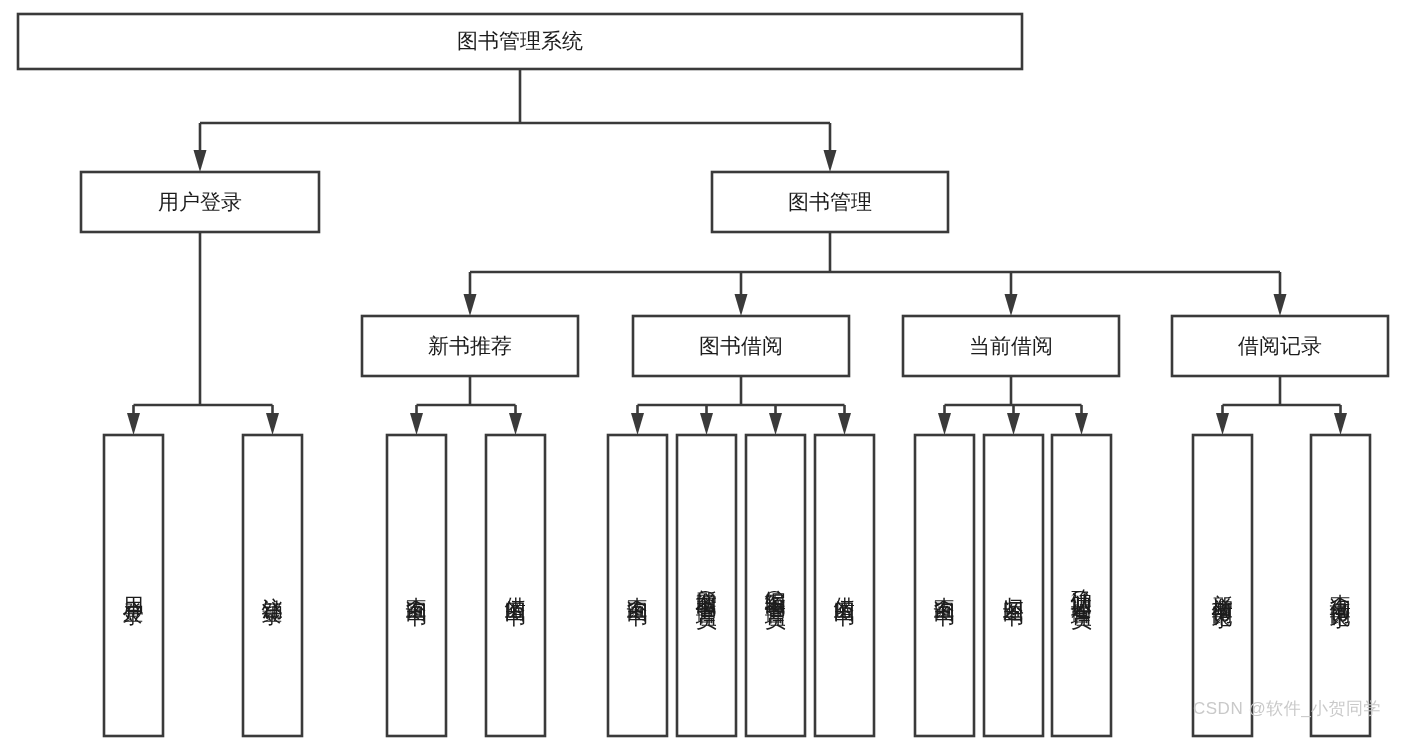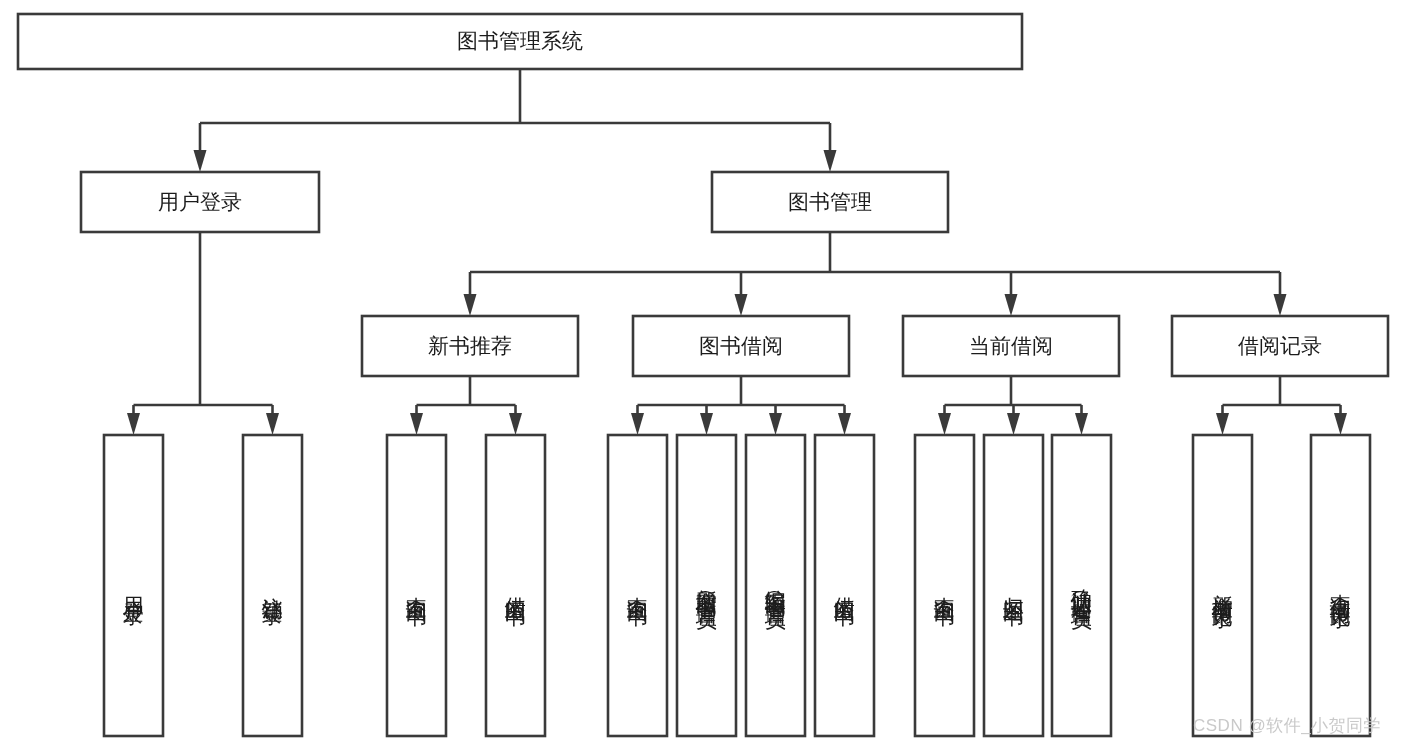--- a/index.html
+++ b/index.html
@@ -201,14 +201,14 @@
       <div class="vert-text-wrap" style="left: 1052px; top: 435px; width: 59px; height: 301px;">
         <span class="vert-text">确认归还（管理员）</span>
       </div>
       <div class="vert-text-wrap" style="left: 1193px; top: 435px; width: 59px; height: 301px;">
         <span class="vert-text">新增借阅记录</span>
       </div>
       <div class="vert-text-wrap" style="left: 1311px; top: 435px; width: 59px; height: 301px;">
         <span class="vert-text">查询借阅记录</span>
       </div>
     </div>
-  <div class="watermark" style="left: 1193px; top: 714px;">CSDN @软件_小贺同学</div>
+  <div class="watermark" style="left: 1193px; top: 697px;">CSDN @软件_小贺同学</div>
 </div>
 
 </body></html>

